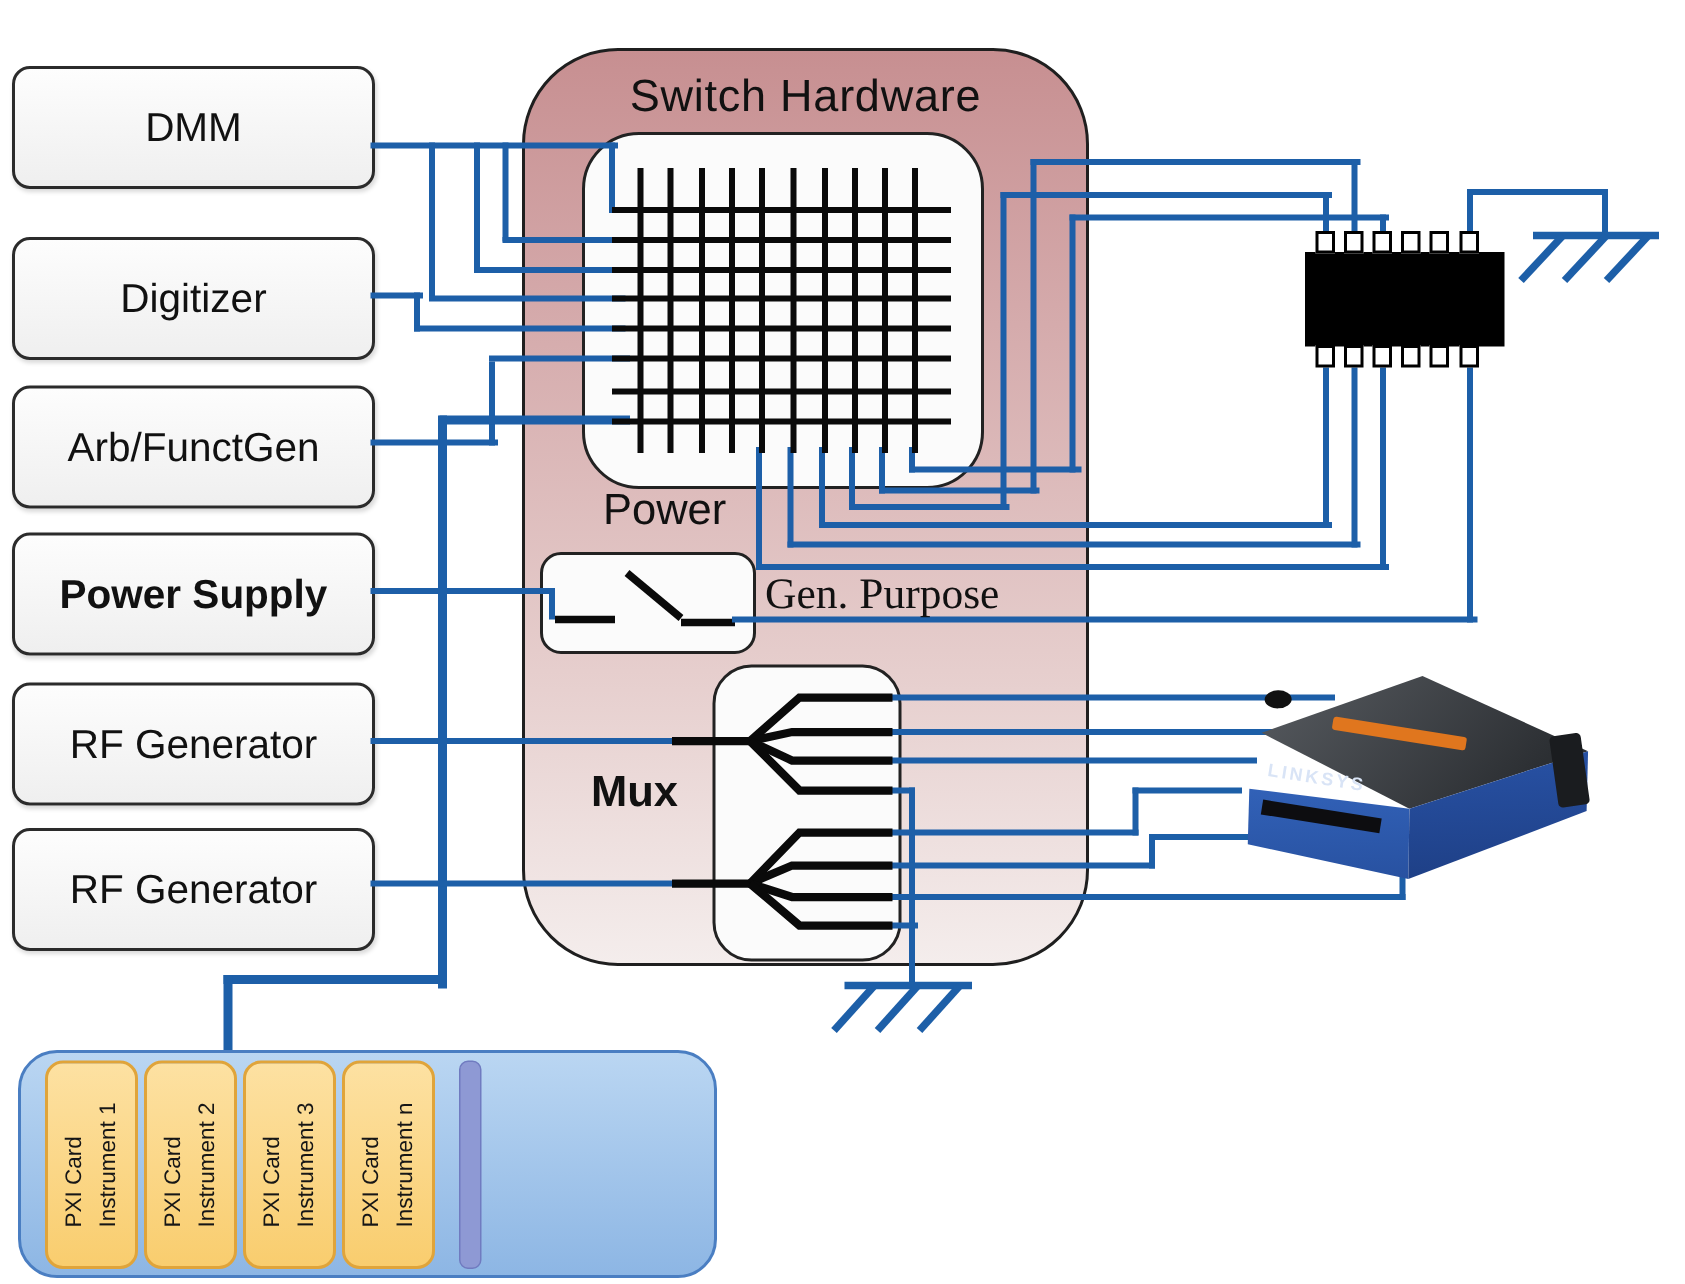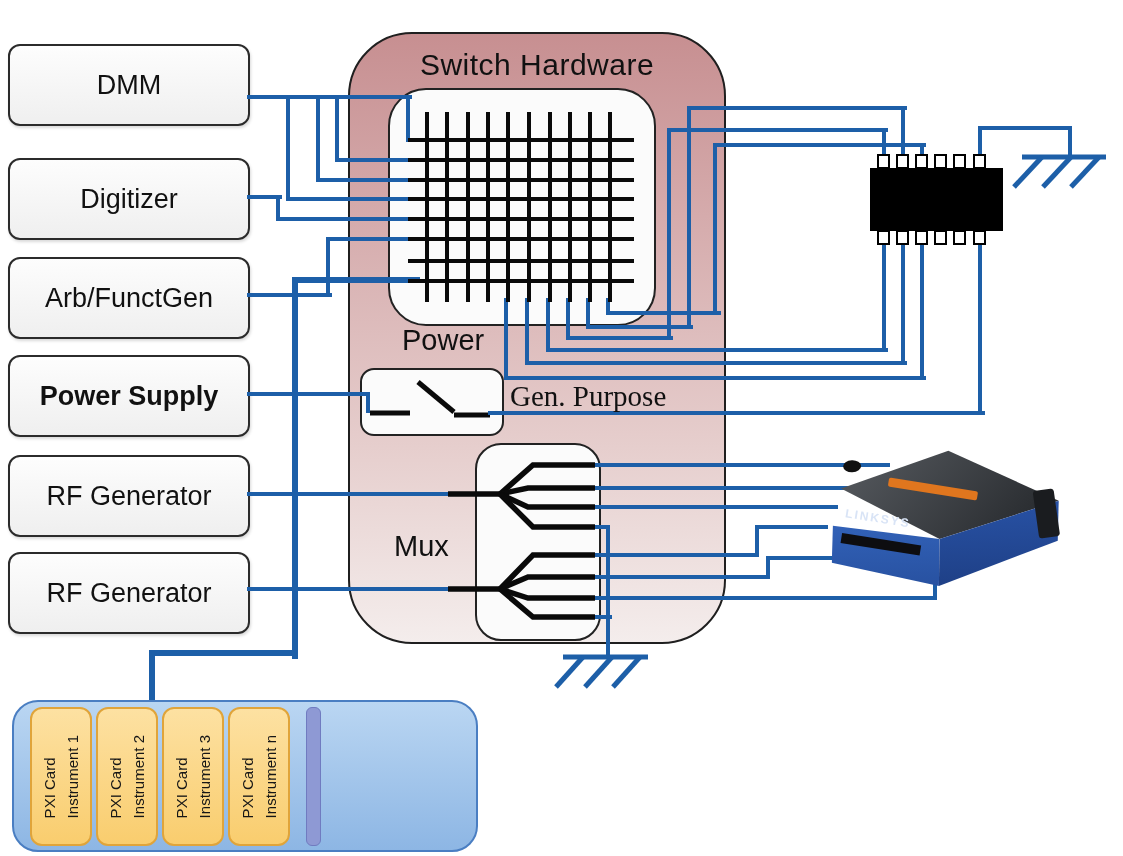--- a/index.html
+++ b/index.html
@@ -233,21 +233,21 @@
     <div class="face side"></div>
     <div class="sticker"></div>
     <div class="knob"></div>
     <div class="bracket"></div>
     <div class="ports"></div>
     <div class="brand">LINKSYS</div>
   </div>
 
   <div class="dlabel" style="left:402px;top:324px;">Power</div>
   <div class="dlabel" style="left:510px;top:380px;font-family:Liberation Serif, serif;">Gen. Purpose</div>
-  <div class="dlabel" style="left:394px;top:530px;">Mux</div>
+  <div class="dlabel" style="left:394px;top:512px;font-weight:bold;">Mux</div>
 
   <div class="chassis"></div>
   <div id="pxi-cards">
       <div class="pxicard" style="left: 30px;">
         <div class="vtxt">PXI Card
 Instrument 1</div>
       </div>
       <div class="pxicard" style="left: 96px;">
         <div class="vtxt">PXI Card
 Instrument 2</div>

